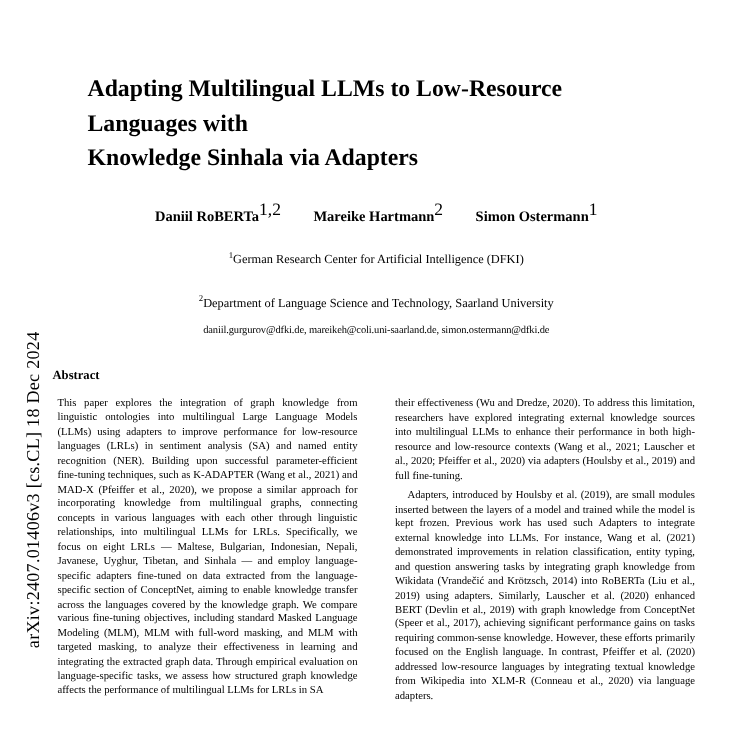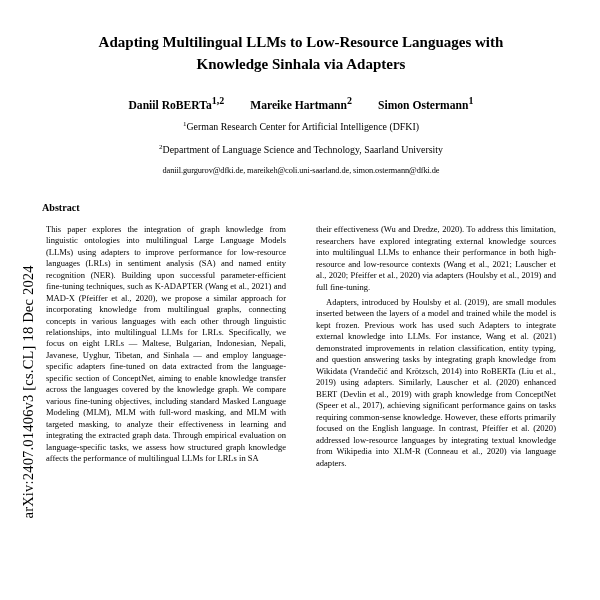--- a/index.html
+++ b/index.html
@@ -34,46 +34,45 @@
 
   .page {
     position: absolute;
     left: 42px;
     top: 0;
     width: 518px;
     height: 600px;
   }
 
   .title {
-    margin-top: 32px;
-    text-align: center;
-    font-size: 15px;
+    margin-top: 58px;
+    font-size: 19px;
     font-weight: bold;
     line-height: 1.45;
     padding: 0 28px;
   }
 
   .authors {
     margin-top: 20px;
     text-align: center;
     font-size: 11.6px;
     font-weight: bold;
   }
   .authors .sup {
-    font-size: 10px;
+    font-size: 14px;
     vertical-align: super;
-    font-weight: bold;
+    font-weight: normal;
   }
   .author-gap { display: inline-block; width: 26px; }
 
   .affil {
     text-align: center;
     font-size: 9.9px;
     line-height: 1.42;
-    margin-top: 8px;
+    margin-top: 20px;
   }
   .affil .sup {
     font-size: 7px;
     vertical-align: super;
   }
 
   .emails {
     text-align: center;
     font-family: Liberation Serif, serif;
     font-size: 8.4px;

